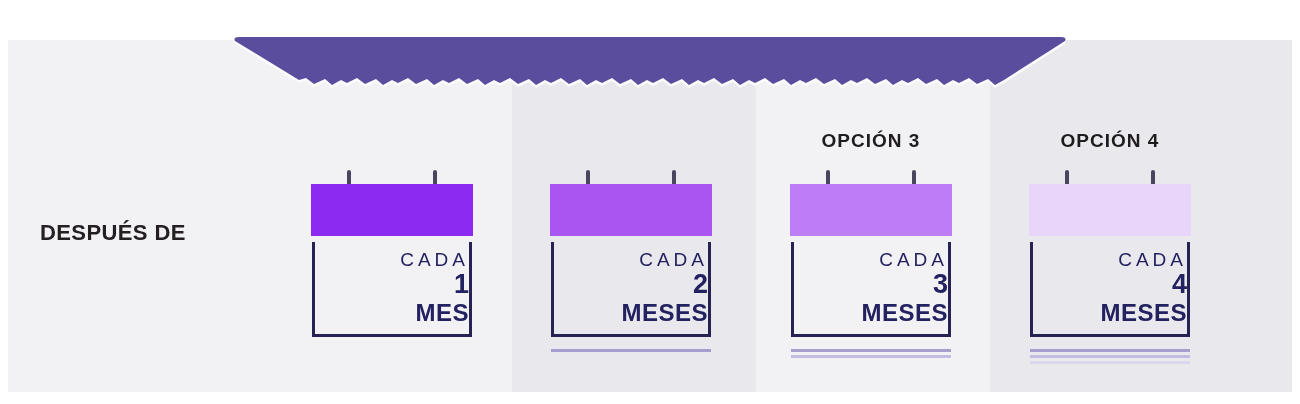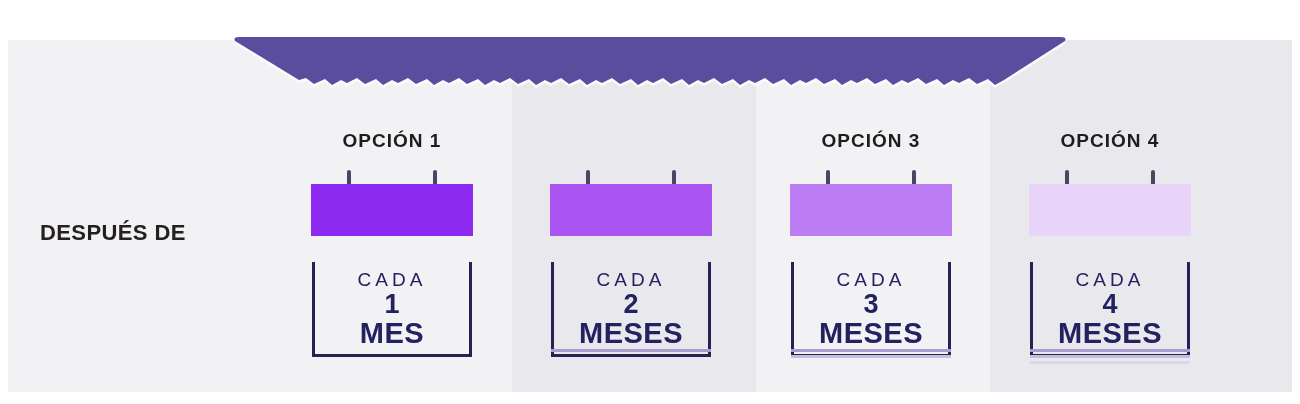--- a/index.html
+++ b/index.html
@@ -13,25 +13,25 @@
   .left-note{position:absolute;left:40px;top:219px;width:220px;
              text-align:left;font-size:22px;font-weight:bold;
              color:#242022;line-height:28px;letter-spacing:0.4px;}
   .option{position:absolute;top:120px;width:162px;height:265px;}
   .opt-title{margin-top:10px;text-align:center;font-size:19px;font-weight:bold;
              color:#1f1c1e;letter-spacing:1px;}
   .cal{position:absolute;left:0;top:50px;width:162px;height:210px;}
   .peg{position:absolute;top:0;width:4px;height:32px;border-radius:2px;background:#4a4660;}
   .peg-l{left:36px;} .peg-r{left:122px;}
   .cal-bar{position:absolute;left:0;top:14px;width:162px;height:52px;}
-  .cal-body{position:absolute;left:1px;top:92px;width:154px;height:92px;
-            border:3px solid #262253;border-top:none;text-align:center;}
+  .cal-body{position:absolute;left:1px;top:72px;width:154px;height:92px;
+            border:3px solid #262253;border-top:none;text-align:right;}
   .cada{margin-top:7px;font-size:19px;letter-spacing:4px;color:#232160;}
   .num{font-size:27px;font-weight:bold;line-height:27px;color:#232160;}
-  .unit{font-size:29px;font-weight:bold;letter-spacing:0.5px;line-height:30px;color:#232160;}
+  .unit{font-size:24px;font-weight:bold;letter-spacing:0.5px;line-height:30px;color:#232160;}
   .page-line{position:absolute;left:1px;width:160px;height:3px;}
   .pl-1{top:179px;} .pl-2{top:185px;} .pl-3{top:191px;}
 </style>
 </head>
 <body>
 
 <div class="stage">
 
   <div class="panel" style="background-color: rgb(242, 242, 245);"></div>
   <div class="band band-2" style="background-color: rgb(232, 232, 237);"></div>
@@ -40,21 +40,20 @@
   <svg class="banner" viewBox="0 0 850 56">
     <path id="jag-under" transform="translate(0,3)" d="M 74,46 L 10,7 Q 8,3 14,3 L 836,3 Q 842,3 840,7 L 779,46 L 770,51 L 763,45 L 752,50 L 744,44 L 734,49 L 728,46 L 719,51 L 712,45 L 701,50 L 693,44 L 683,49 L 677,46 L 668,51 L 661,45 L 650,50 L 642,44 L 632,49 L 626,46 L 617,51 L 610,45 L 599,50 L 591,44 L 581,49 L 575,46 L 566,51 L 559,45 L 548,50 L 540,44 L 530,49 L 524,46 L 515,51 L 508,45 L 497,50 L 489,44 L 479,49 L 473,46 L 464,51 L 457,45 L 446,50 L 438,44 L 428,49 L 422,46 L 413,51 L 406,45 L 395,50 L 387,44 L 377,49 L 371,46 L 362,51 L 355,45 L 344,50 L 336,44 L 326,49 L 320,46 L 311,51 L 304,45 L 293,50 L 285,44 L 275,49 L 269,46 L 260,51 L 253,45 L 242,50 L 234,44 L 224,49 L 218,46 L 209,51 L 202,45 L 191,50 L 183,44 L 173,49 L 167,46 L 158,51 L 151,45 L 140,50 L 132,44 L 122,49 L 116,46 L 107,51 L 100,45 L 89,50 L 81,44 L 74,46 Z" style="fill: rgb(251, 251, 253);"></path>
     <path id="jag-main" d="M 74,46 L 10,7 Q 8,3 14,3 L 836,3 Q 842,3 840,7 L 779,46 L 770,51 L 763,45 L 752,50 L 744,44 L 734,49 L 728,46 L 719,51 L 712,45 L 701,50 L 693,44 L 683,49 L 677,46 L 668,51 L 661,45 L 650,50 L 642,44 L 632,49 L 626,46 L 617,51 L 610,45 L 599,50 L 591,44 L 581,49 L 575,46 L 566,51 L 559,45 L 548,50 L 540,44 L 530,49 L 524,46 L 515,51 L 508,45 L 497,50 L 489,44 L 479,49 L 473,46 L 464,51 L 457,45 L 446,50 L 438,44 L 428,49 L 422,46 L 413,51 L 406,45 L 395,50 L 387,44 L 377,49 L 371,46 L 362,51 L 355,45 L 344,50 L 336,44 L 326,49 L 320,46 L 311,51 L 304,45 L 293,50 L 285,44 L 275,49 L 269,46 L 260,51 L 253,45 L 242,50 L 234,44 L 224,49 L 218,46 L 209,51 L 202,45 L 191,50 L 183,44 L 173,49 L 167,46 L 158,51 L 151,45 L 140,50 L 132,44 L 122,49 L 116,46 L 107,51 L 100,45 L 89,50 L 81,44 L 74,46 Z" style="fill: rgb(91, 77, 158);"></path>
   </svg>
 
   <div class="left-note">
     <div>DESPUÉS DE</div>
   </div>
 
   <div class="option" style="left:311px">
-    <div class="opt-title">OPCIÓN 1</div>
     <div class="cal">
       <div class="peg peg-l" style="background-color: rgb(74, 70, 96);"></div>
       <div class="peg peg-r" style="background-color: rgb(74, 70, 96);"></div>
       <div class="cal-bar" style="background-color: rgb(140, 42, 242);"></div>
       <div class="cal-body">
         <div class="cada">CADA</div>
         <div class="num">1</div>
         <div class="unit">MES</div>
       </div>
     </div>

